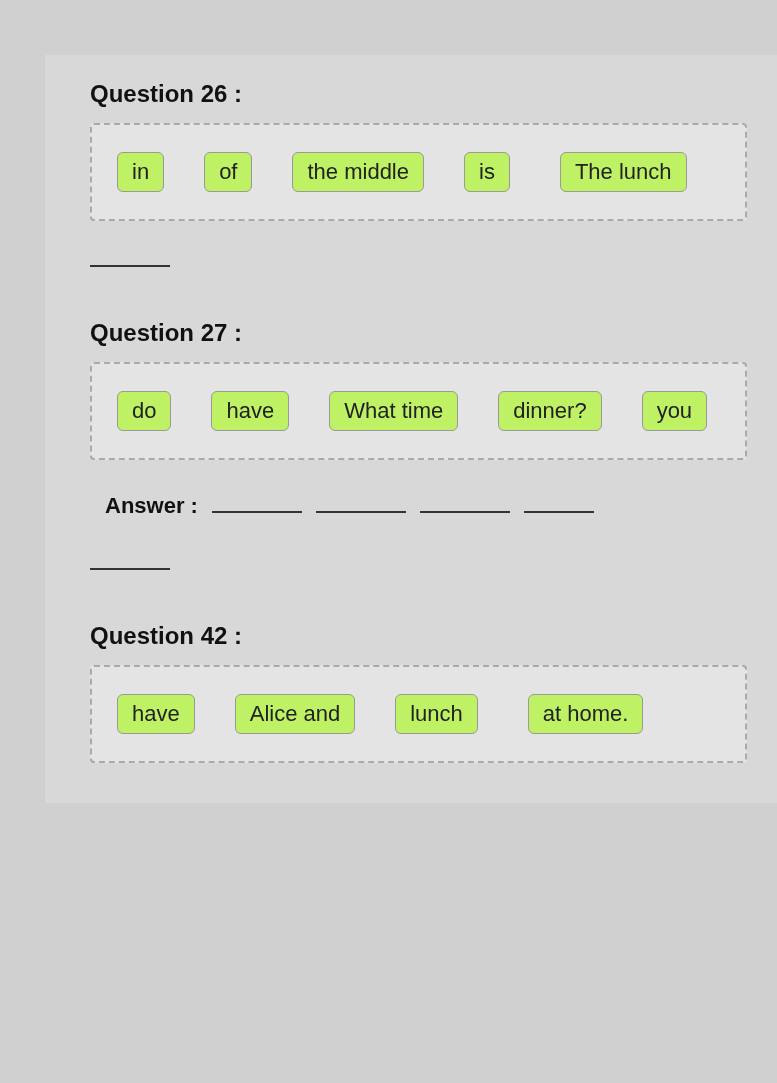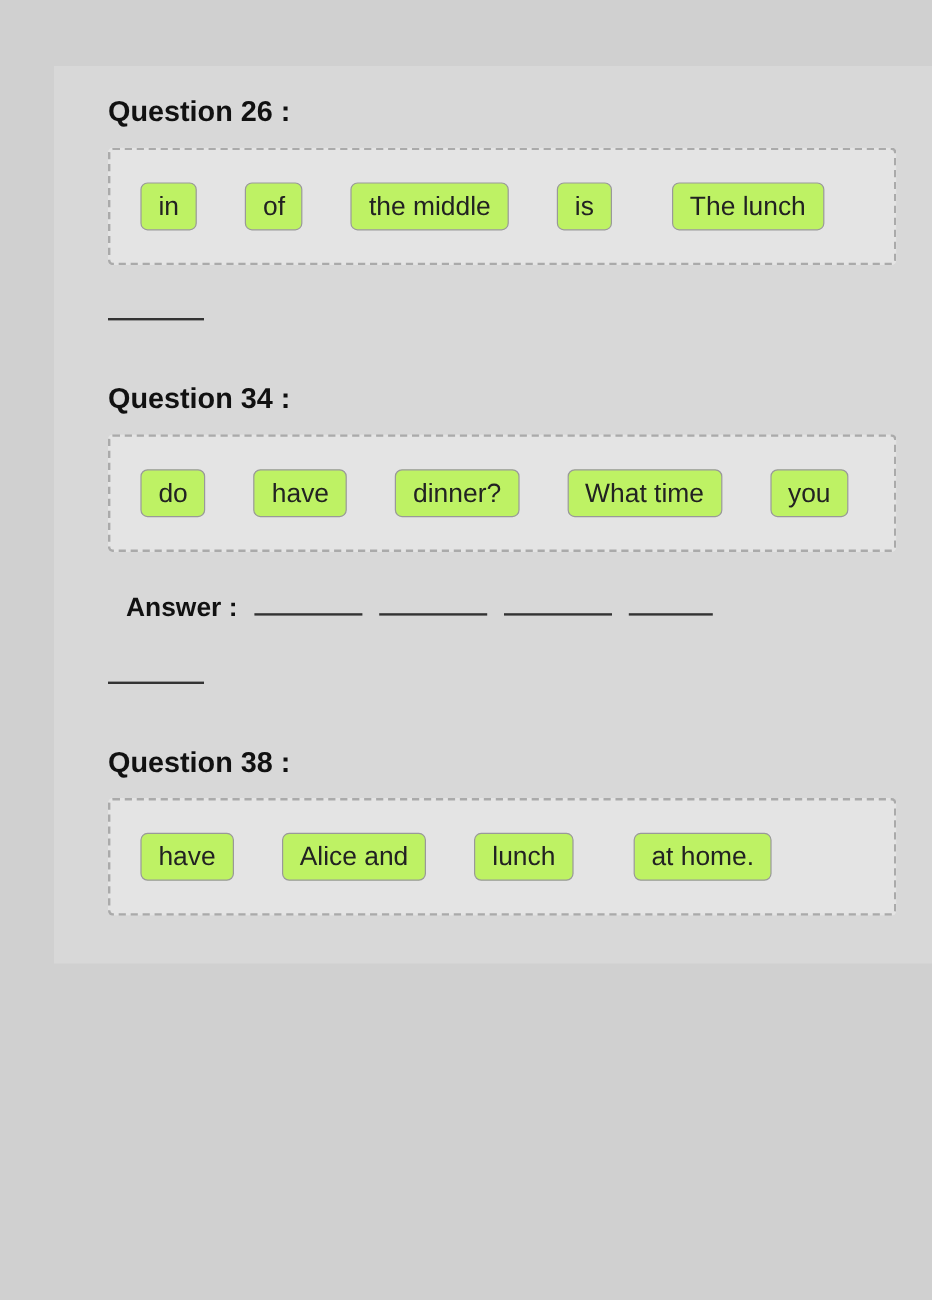--- a/index.html
+++ b/index.html
@@ -102,40 +102,40 @@
       <span class="word-chip">of</span>
       <span class="word-chip">the middle</span>
       <span class="word-chip">is</span>
       <br>
       <span class="word-chip">The lunch</span>
     </div>
     <span class="answer-extra-line"></span>
   </div>
 
   <div class="question-section">
-    <div class="question-title">Question 34 :</div>
+    <div class="question-title">Question 27 :</div>
     <div class="word-bank">
       <span class="word-chip">do</span>
       <span class="word-chip">have</span>
+      <span class="word-chip">What time</span>
       <span class="word-chip">dinner?</span>
-      <span class="word-chip">What time</span>
       <span class="word-chip">you</span>
     </div>
     <div class="answer-line">
       <span class="answer-label">Answer :</span>
       <span class="blank"></span>
       <span class="blank"></span>
       <span class="blank"></span>
       <span class="blank blank-short"></span>
     </div>
     <span class="answer-extra-line"></span>
   </div>
 
   <div class="question-section">
-    <div class="question-title">Question 38 :</div>
+    <div class="question-title">Question 42 :</div>
     <div class="word-bank">
       <span class="word-chip">have</span>
       <span class="word-chip">Alice and</span>
       <span class="word-chip">lunch</span>
       <br>
       <span class="word-chip">at home.</span>
     </div>
   </div>
 
 </div>

